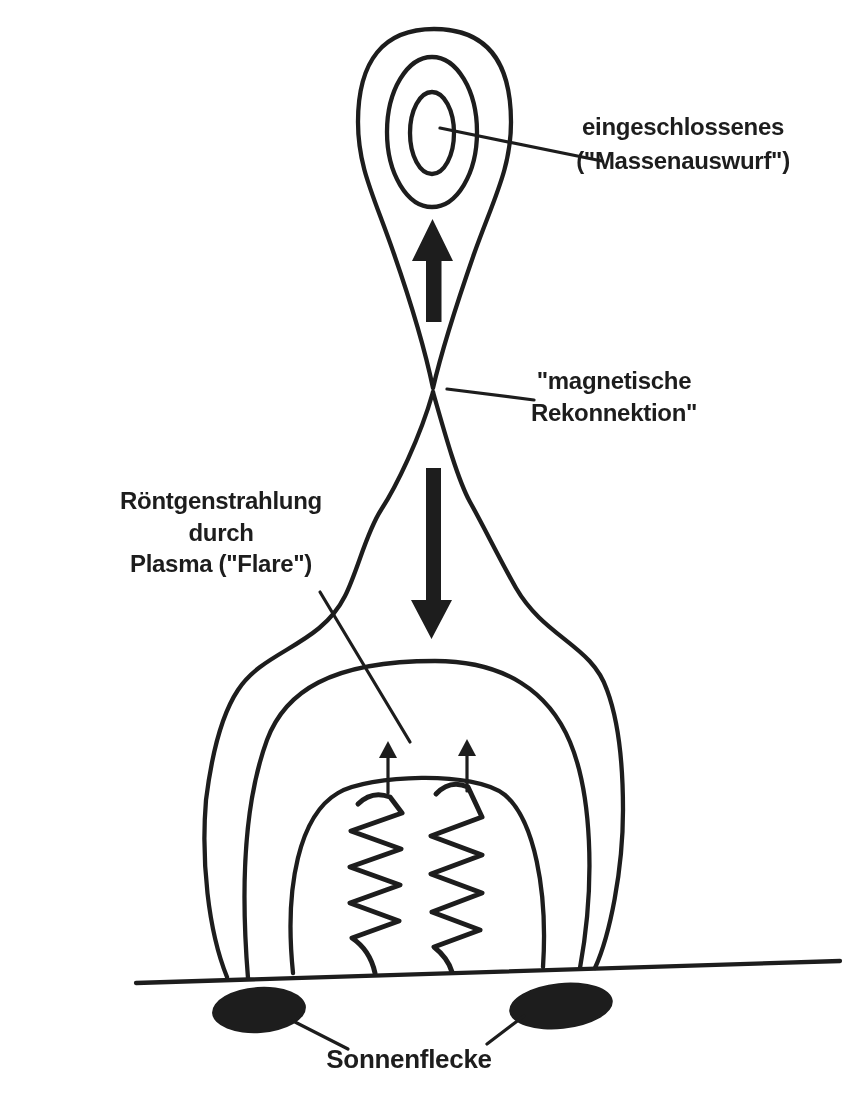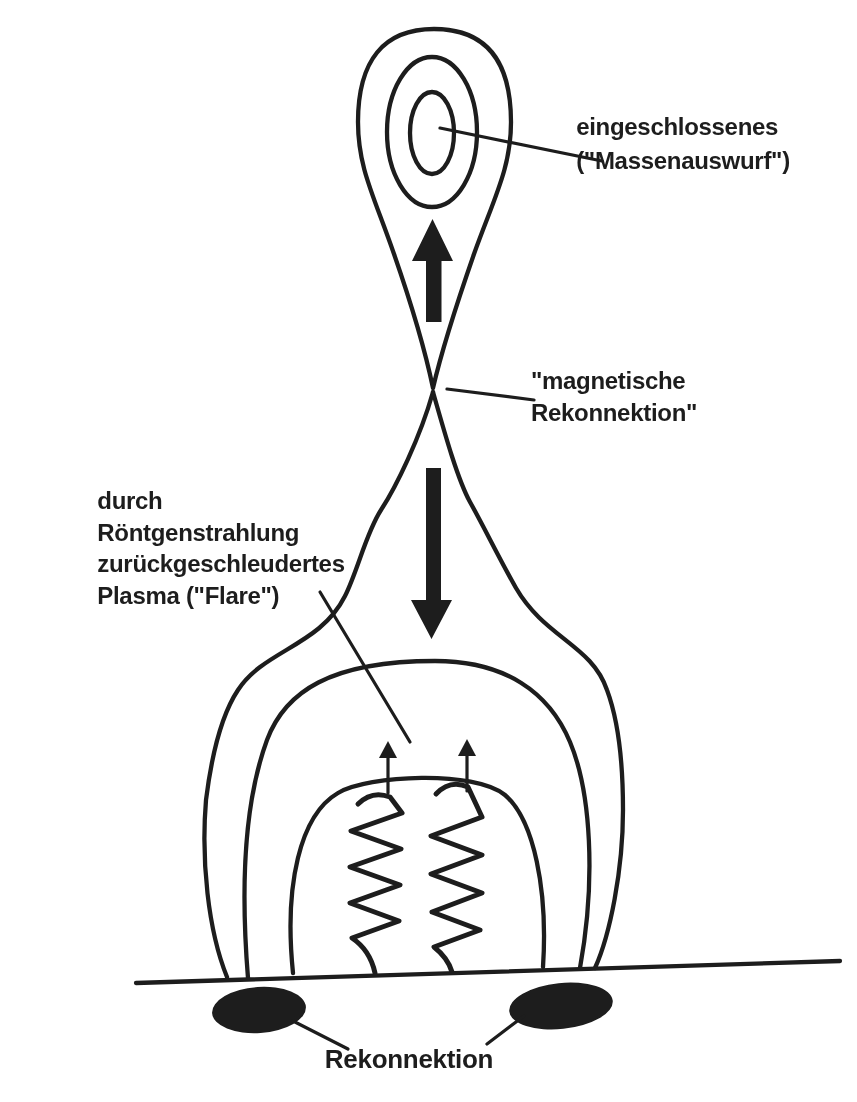--- a/index.html
+++ b/index.html
@@ -45,20 +45,21 @@
     stroke-linecap:round;
     stroke-linejoin:round;
   }
   .ink-fill{
     fill:var(--ink);
     stroke:none;
   }
   .diagram-label{
     position:absolute;
     transform:translateX(-50%);
+    text-align:center;
     color:var(--ink);
     font-weight:700;
     font-size:24px;
     line-height:32px;
     letter-spacing:-0.3px;
     white-space:nowrap;
   }
   .label-captured{ left:683px; top:110px; line-height:34px; }
   .label-reconnection{ left:614px; top:365px; }
   .label-xray{ left:221px; top:485px; line-height:31.5px; }
@@ -137,21 +138,20 @@
     <div>eingeschlossenes</div>
     <div>("Massenauswurf")</div>
   </div>
 
   <div class="diagram-label label-reconnection">
     <div>"magnetische</div>
     <div>Rekonnektion"</div>
   </div>
 
   <div class="diagram-label label-xray">
+    <div>Röntgenstrahlung</div>
     <div>durch</div>
-    <div>Röntgenstrahlung</div>
-    <div>zurückgeschleudertes</div>
     <div>Plasma ("Flare")</div>
   </div>
 
-  <div class="diagram-label label-sunspots">Rekonnektion</div>
+  <div class="diagram-label label-sunspots">Sonnenflecke</div>
 
 </div>
 
 </body></html>

